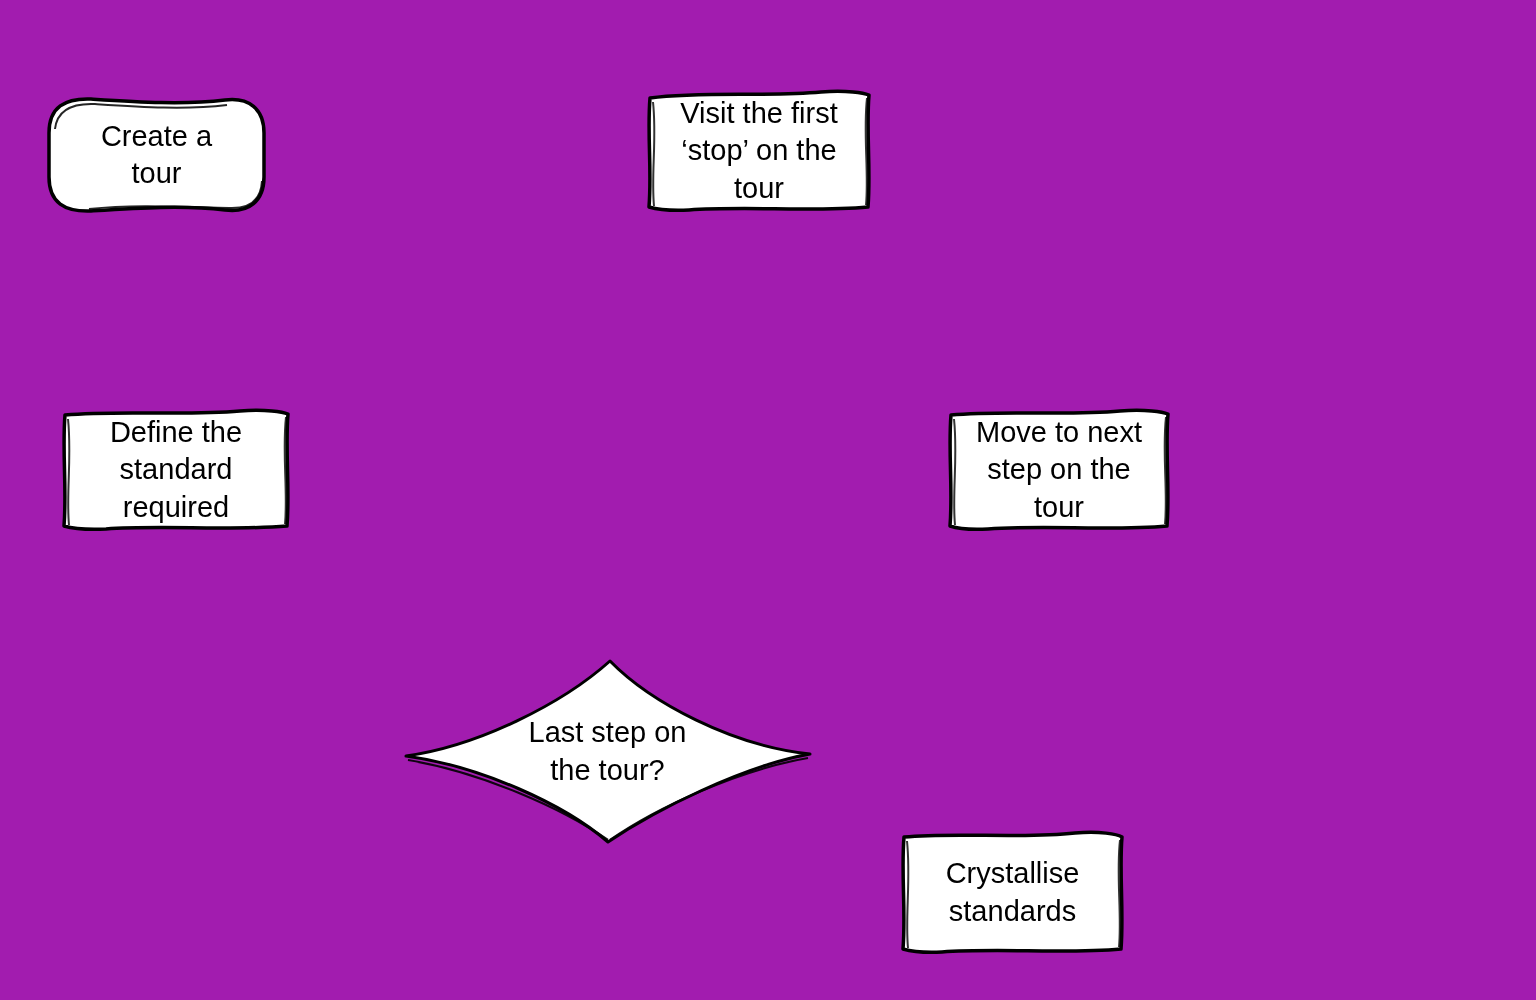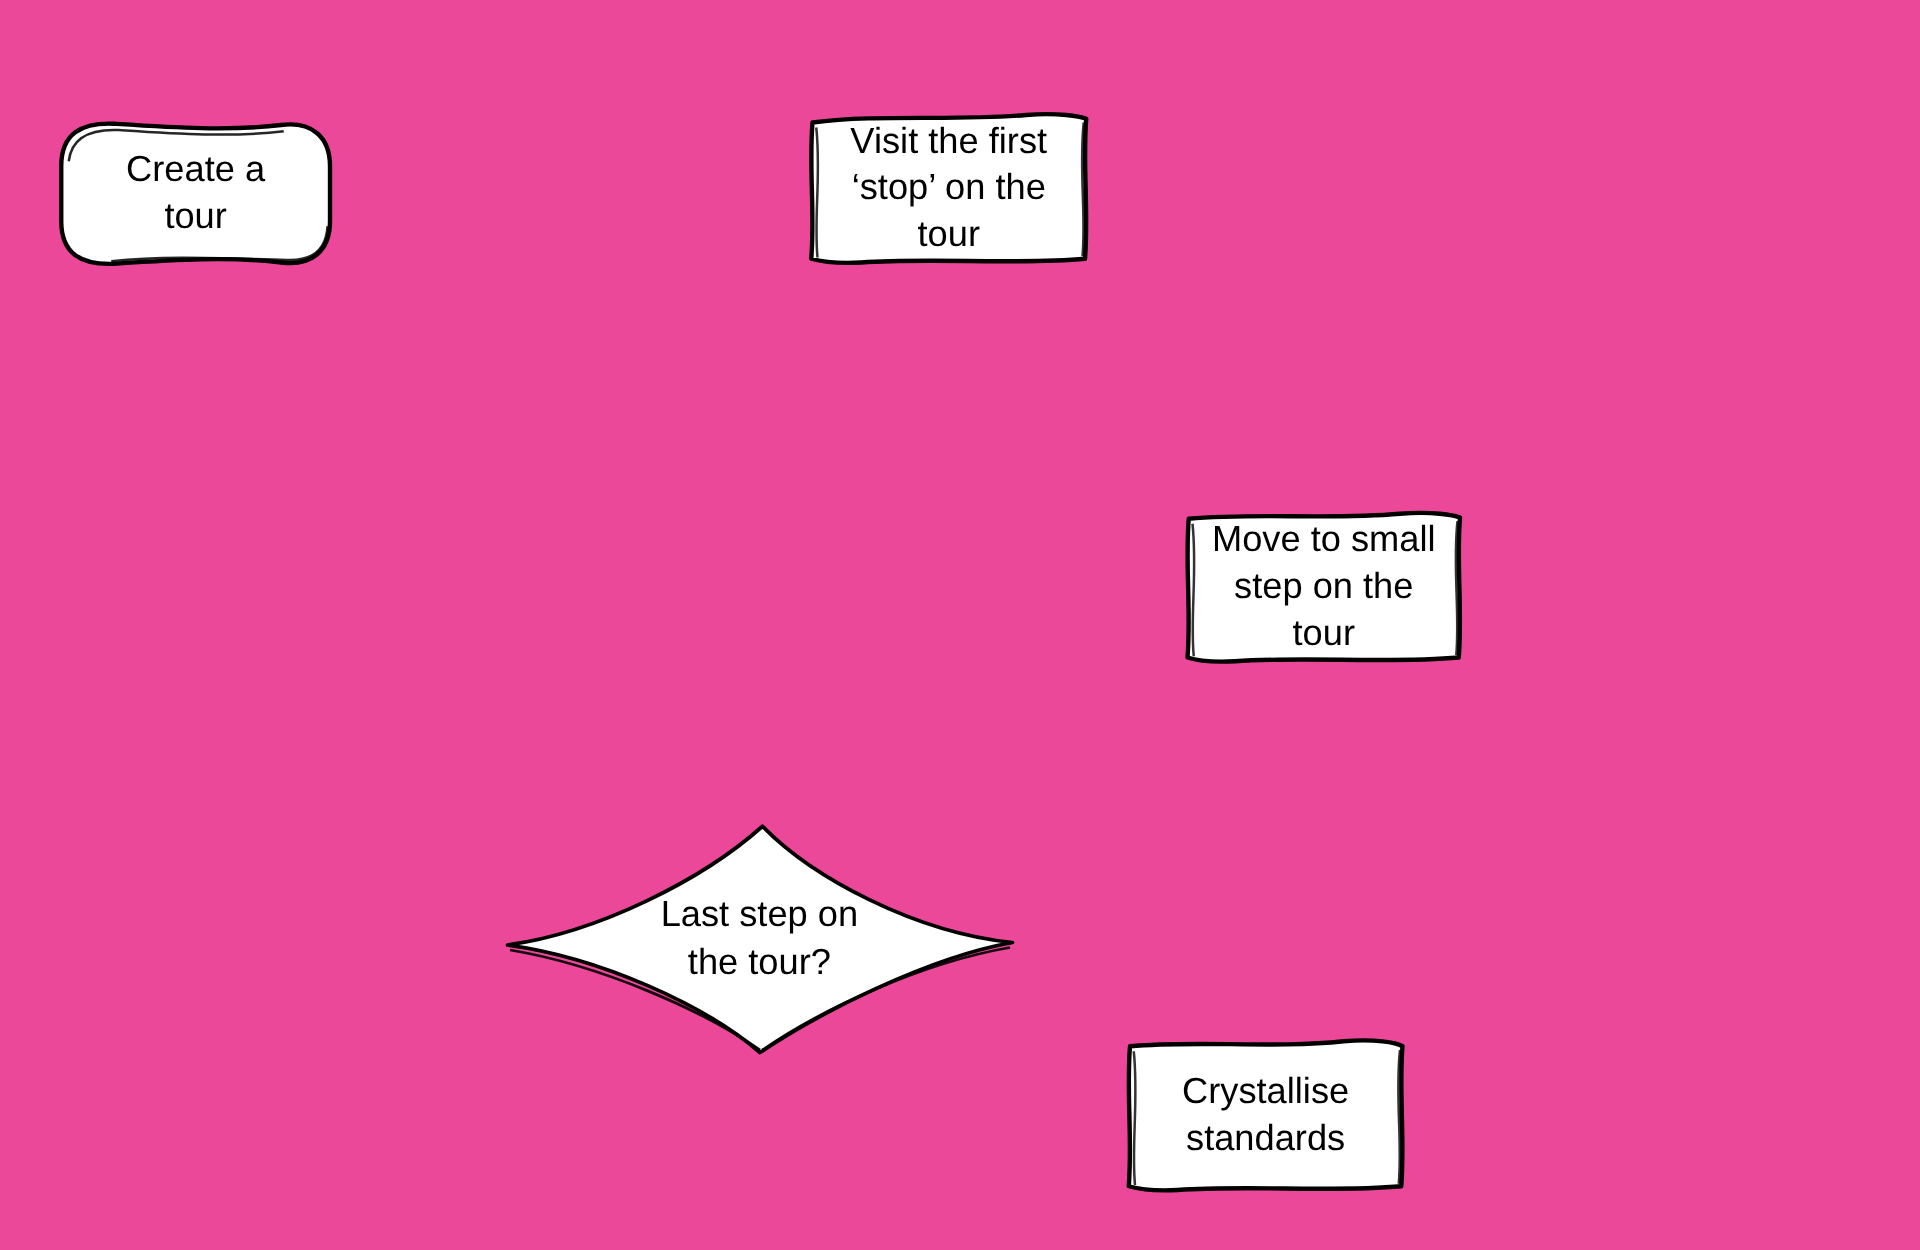--- a/index.html
+++ b/index.html
@@ -8,21 +8,21 @@
     padding: 0;
     background: #000000;
   }
   body {
     font-family: "Liberation Sans", sans-serif;
   }
   #canvas {
     position: relative;
     width: 1536px;
     height: 1000px;
-    background: #ec4899;
+    background: #a21caf;
     overflow: hidden;
     text-decoration: underline;
   }
   .node {
     position: absolute;
     box-sizing: border-box;
   }
   .node svg {
     position: absolute;
     left: 0;
@@ -92,35 +92,51 @@
                C 26 123, 13 121, 6 119
                C 9 82, 4 46, 7 10 Z" fill="#FFFFFF" stroke="#000000" stroke-width="3.5" stroke-linejoin="round"></path>
       <path d="M 10 14 C 14 50, 8 86, 11 118" fill="none" stroke="#000000" stroke-width="2" opacity="0.8"></path>
       <path d="M 224 10 C 220 45, 226 84, 223 117" fill="none" stroke="#000000" stroke-width="2" opacity="0.8"></path>
     </svg>
     <div class="label">Visit the first
 ‘stop’ on the
 tour</div>
   </div>
 
+  <div class="node process" style="left:58px; top:407px; width:236px; height:126px;">
+    <svg viewBox="0 0 236 126" preserveAspectRatio="none">
+      <path d="M 7 8
+               C 62 3, 124 9, 182 4
+               C 208 2, 225 5, 230 7
+               C 227 42, 232 82, 229 119
+               C 172 124, 104 118, 48 122
+               C 27 123, 13 121, 6 119
+               C 9 82, 4 44, 7 8 Z" fill="#FFFFFF" stroke="#000000" stroke-width="3.5" stroke-linejoin="round"></path>
+      <path d="M 10 12 C 14 50, 8 86, 11 118" fill="none" stroke="#000000" stroke-width="2" opacity="0.8"></path>
+      <path d="M 228 10 C 224 45, 230 84, 227 117" fill="none" stroke="#000000" stroke-width="2" opacity="0.8"></path>
+    </svg>
+    <div class="label">Define the
+standard
+required</div>
+  </div>
 
 
   <div class="node process" style="left:944px; top:407px; width:230px; height:126px;">
     <svg viewBox="0 0 230 126" preserveAspectRatio="none">
       <path d="M 7 8
                C 60 3, 120 9, 176 4
                C 202 2, 219 5, 224 7
                C 221 42, 226 82, 223 119
                C 168 124, 100 118, 44 122
                C 25 123, 12 121, 6 119
                C 9 82, 4 44, 7 8 Z" fill="#FFFFFF" stroke="#000000" stroke-width="3.5" stroke-linejoin="round"></path>
       <path d="M 10 12 C 14 50, 8 86, 11 118" fill="none" stroke="#000000" stroke-width="2" opacity="0.8"></path>
       <path d="M 222 10 C 218 45, 224 84, 221 117" fill="none" stroke="#000000" stroke-width="2" opacity="0.8"></path>
     </svg>
-    <div class="label">Move to small
+    <div class="label">Move to next
 step on the
 tour</div>
   </div>
 
   <div class="node decision" style="left:402px; top:658px; width:411px; height:187px;">
     <svg viewBox="0 0 411 187" preserveAspectRatio="none">
       <path d="M 208 3
                C 248 44, 330 88, 408 96
                C 340 108, 254 152, 206 184
                C 162 146, 78 108, 4 98

